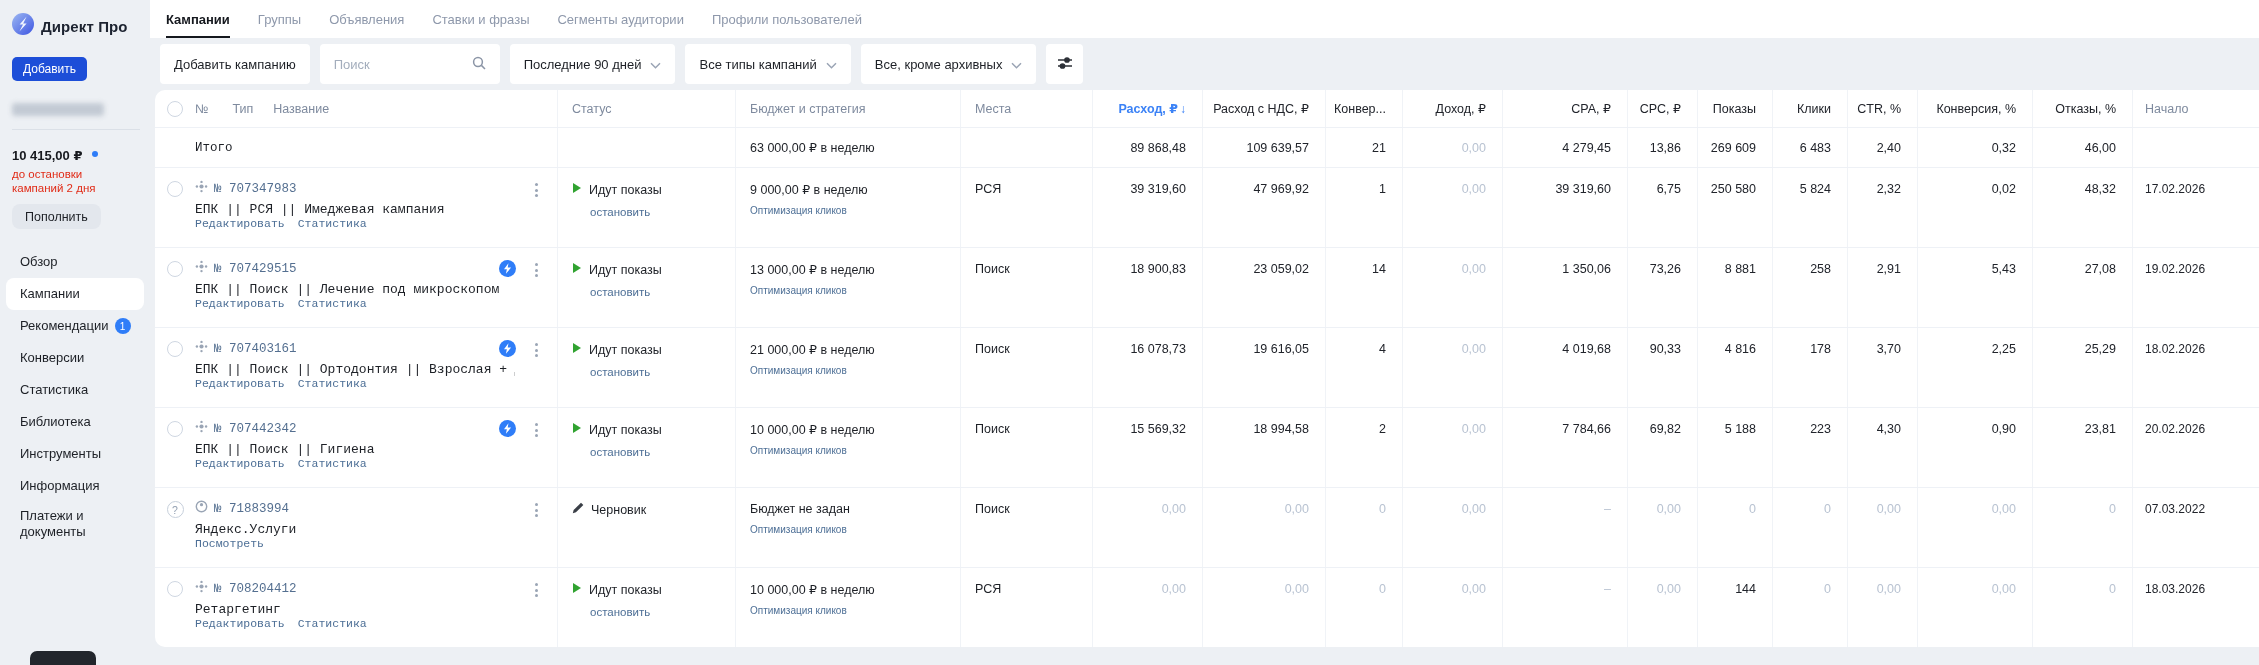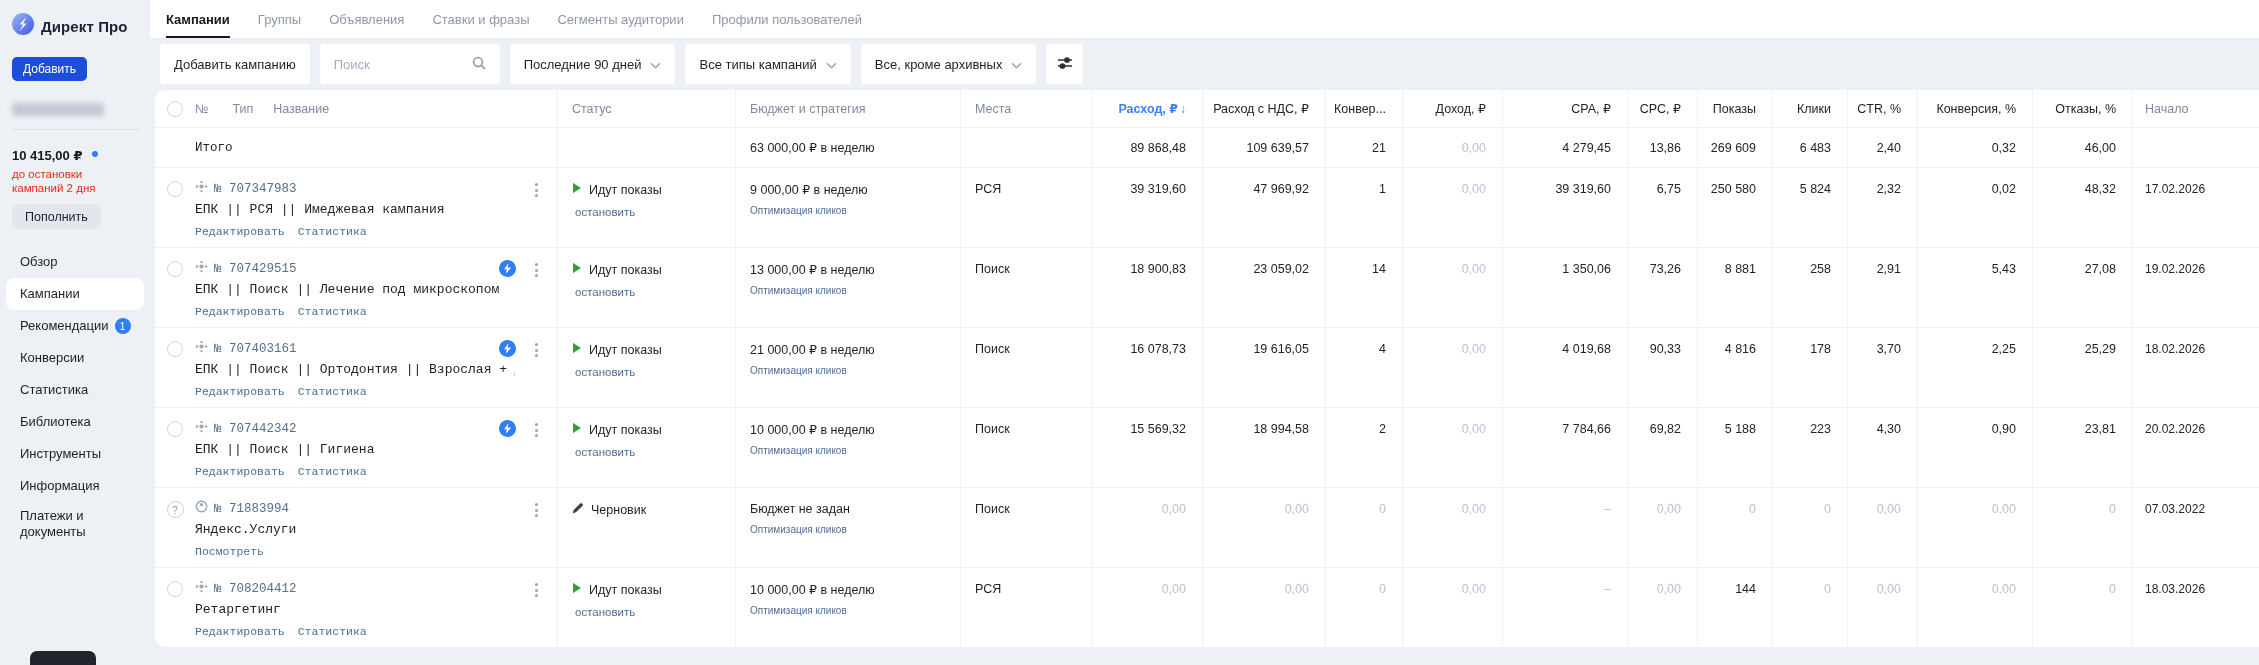--- a/index.html
+++ b/index.html
@@ -75,28 +75,28 @@
   .hrow .check-cell { align-items:center; }
   .checkbox { width:16px; height:16px; border:1.5px solid #cfd7e2; border-radius:50%; background:#fff; cursor:pointer; }
   .qmark { width:17px; height:17px; border:1.5px solid #c6cfdb; border-radius:50%; color:#93a0b2;
            font-size:10.5px; display:flex; align-items:center; justify-content:center; }
 
   .main-cell { position:relative; padding-top:12px;font-family:Liberation Mono, monospace; }
   .line1 { display:flex; align-items:center; gap:6px; }
   .type-icon { display:flex; align-items:center; }
   .cnum { font-size:12.5px; color:#546f90; cursor:pointer; }
   .cname { font-size:13px; color:#1d2026; margin-top:4px; max-width:320px; white-space:nowrap; overflow:hidden; }
-  .clinks { margin-top:8px; display:flex; gap:13px; font-size:11.5px; }
+  .clinks { margin-top:0; display:flex; gap:13px; font-size:11.5px; }
   .boost { position:absolute; right:41px; top:12px; cursor:pointer; }
   .kebab { position:absolute; right:17px; top:13px; display:flex; flex-direction:column; gap:2.5px; padding:2px; cursor:pointer; }
   .kebab i { width:3px; height:3px; border-radius:50%; background:#9aa5b5; }
 
   .status-cell { padding:14px 0 0 14px; }
   .st-line { display:flex; align-items:center; gap:7px; font-size:12.5px; color:#1d2026; }
-  .st-action { margin-top:9px; margin-left:3px; font-size:11.5px; }
+  .st-action { margin-top:9px; margin-left:18px; font-size:11.5px; }
 
   .budget-cell { padding:14px 0 0 14px; }
   .b-amount { font-size:12.5px; color:#1d2026; }
   .b-strategy { margin-top:8px; font-size:10px; }
 
   .places-cell { padding:14px 0 0 14px; font-size:12.5px; color:#1d2026; }
 
   .num { display:flex; justify-content:flex-end; padding-right:16px; font-size:12.5px; color:#21242b; }
   .row .num, .row .start-cell { align-items:flex-start; padding-top:14px; }
   .muted { color:#b9c3d2; }

